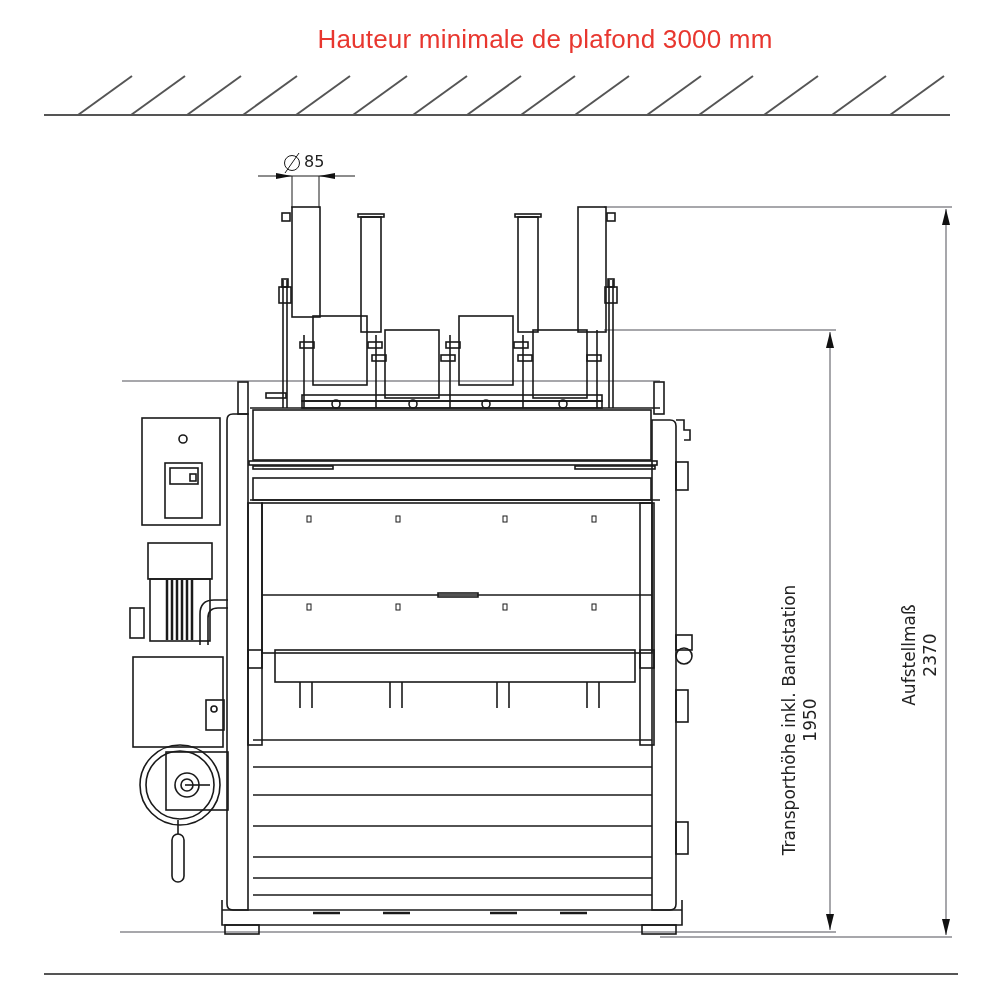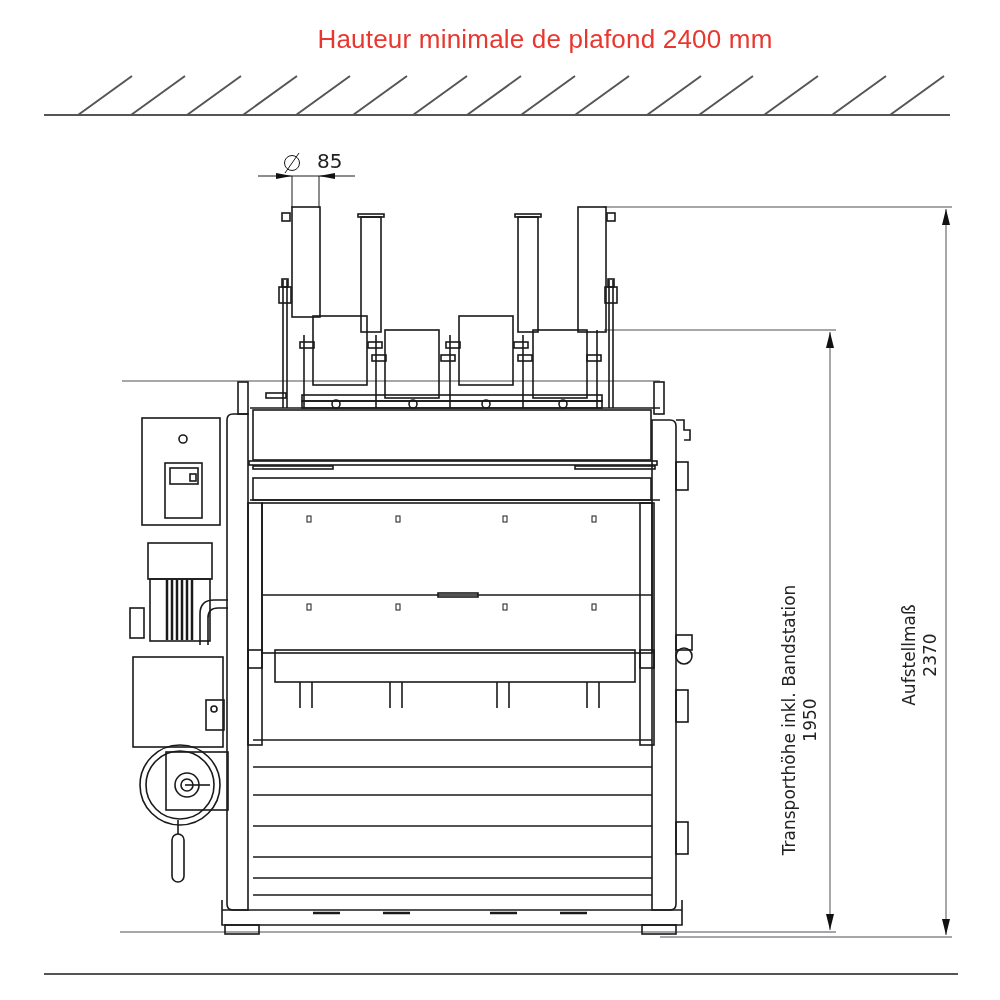--- a/index.html
+++ b/index.html
@@ -9,21 +9,21 @@
   svg { position:absolute; left:0; top:0; }
   .ln { stroke:#1a1a1a; stroke-width:1.6; fill:none; }
   .thin { stroke:#1a1a1a; stroke-width:1; fill:none; }
   .gray { stroke:#8a8a8f; stroke-width:1.5; fill:none; }
   .dark { stroke:#555; stroke-width:2; fill:none; }
   .lbl { position:absolute; color:#222; font-family:"DejaVu Sans", sans-serif; font-size:17px; white-space:nowrap; text-align:center; line-height:21px; }
 </style>
 </head>
 <body>
 
-<div id="title">Hauteur minimale de plafond 2400 mm</div>
+<div id="title">Hauteur minimale de plafond 3000 mm</div>
 
 <svg width="1000" height="1000" viewBox="0 0 1000 1000">
 
   <g>
     <line class="dark" x1="44" y1="115" x2="950" y2="115"></line>
     <g class="dark">
       <line x1="78" y1="115" x2="132" y2="76"></line>
       <line x1="131" y1="115" x2="185" y2="76"></line>
       <line x1="187" y1="115" x2="241" y2="76"></line>
       <line x1="243" y1="115" x2="297" y2="76"></line>
@@ -221,21 +221,21 @@
     <circle cx="180" cy="785" r="34"></circle>
     <circle cx="187" cy="785" r="12"></circle>
     <circle cx="187" cy="785" r="6"></circle>
     <line x1="185" y1="785" x2="210" y2="785"></line>
     <rect x="166" y="752" width="62" height="58"></rect>
     <rect x="172" y="834" width="12" height="48" rx="6"></rect>
     <line x1="178" y1="820" x2="178" y2="834"></line>
   </g>
 </svg>
 
-<div class="lbl" style="left:295px; top:151px; font-size:20px;">
+<div class="lbl" style="left:282px; top:151px; font-size:16px;">
   <span style="padding-left:22px;">85</span>
 </div>
 
 <div class="lbl" style="left:800px; top:720px; transform:translate(-50%,-50%) rotate(-90deg); transform-origin:center;">
   <div>Transporthöhe inkl. Bandstation</div>
   <div>1950</div>
 </div>
 
 <div class="lbl" style="left:920px; top:655px; transform:translate(-50%,-50%) rotate(-90deg); transform-origin:center;">
   <div>Aufstellmaß</div>

